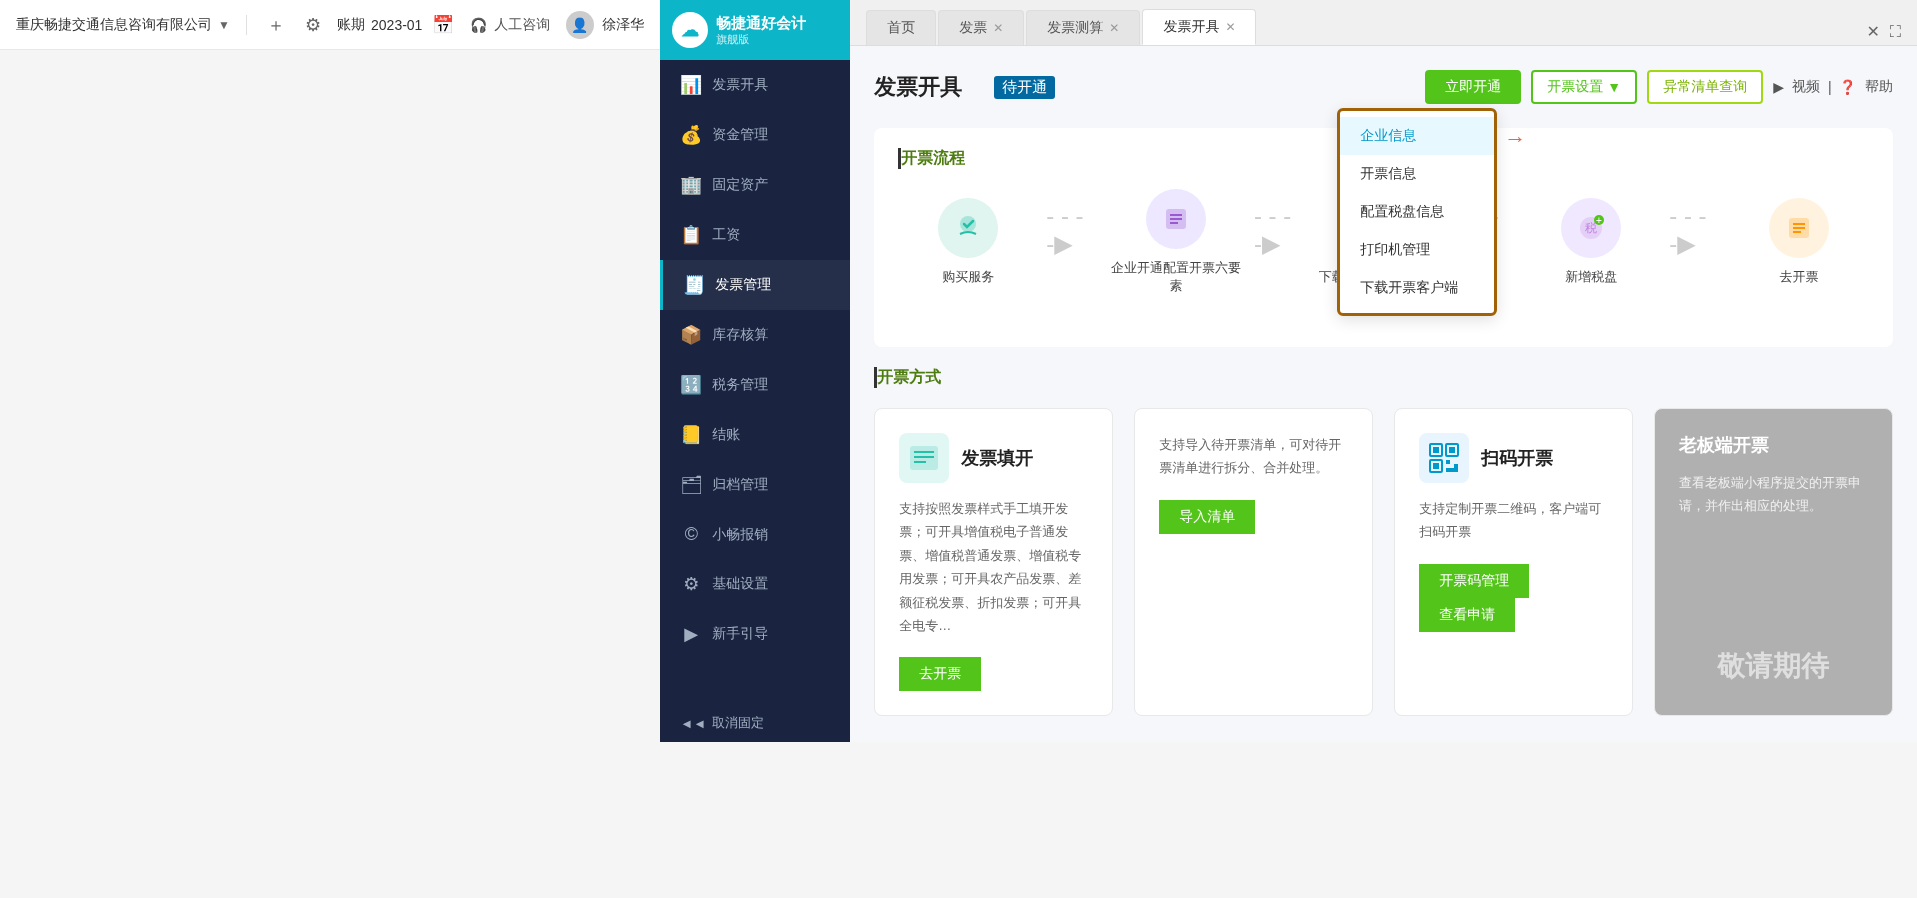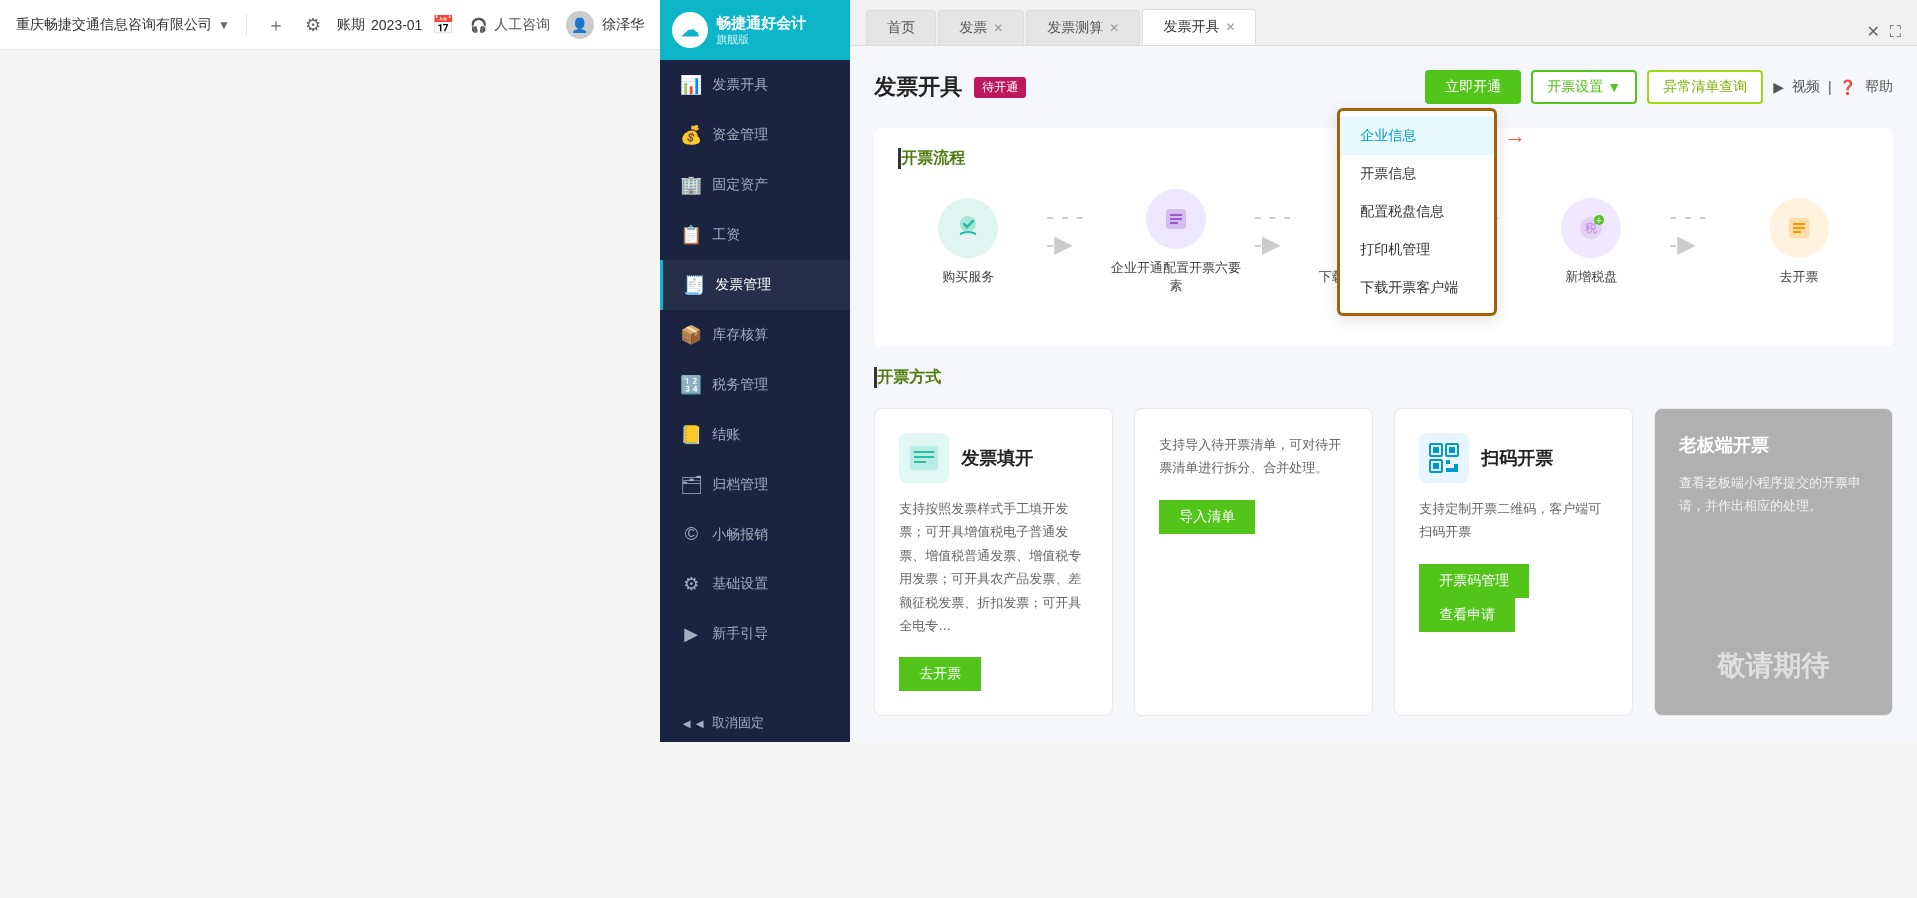--- a/index.html
+++ b/index.html
@@ -42,21 +42,21 @@
     
     .tab { padding: 8px 20px; cursor: pointer; border-radius: 4px 4px 0 0; font-size: 14px; color: #555; background: #e5e5e5; margin-right: 2px; display: flex; align-items: center; gap: 6px; border: 1px solid #ddd; border-bottom: none; }
     .tab.active { background: #fff; color: #333; font-weight: 500; border-bottom: 1px solid #fff; }
     .tab-close { font-size: 12px; color: #999; cursor: pointer; }
     .tab-actions { margin-left: auto; display: flex; align-items: center; gap: 10px; padding-bottom: 4px; }
     .tab-action-btn { font-size: 16px; color: #666; cursor: pointer; }
 
     
     .page-header { display: flex; align-items: center; justify-content: space-between; margin-bottom: 24px; }
     .page-title { font-size: 22px; font-weight: bold; color: #222; display: flex; align-items: center; gap: 10px; }
-    .status-badge { background: #be185d; color: #fff; font-size: 12px; padding: 2px 8px; border-radius: 3px; }
+    .status-badge { background: #0369a1; color: #fff; font-size: 15px; padding: 2px 8px; border-radius: 3px; margin-left: 20px; }
     .page-actions { display: flex; align-items: center; gap: 10px; position: relative; }
     .btn-primary { background: #52c41a; color: #fff; border: none; padding: 8px 20px; border-radius: 4px; cursor: pointer; font-size: 14px; font-weight: 500; }
     .btn-outline-green { background: #fff; color: #52c41a; border: 2px solid #52c41a; padding: 6px 14px; border-radius: 4px; cursor: pointer; font-size: 14px; display: flex; align-items: center; gap: 4px; }
     .btn-outline-lightgreen { background: #fff; color: #7cb305; border: 2px solid #a0d911; padding: 6px 14px; border-radius: 4px; cursor: pointer; font-size: 14px; }
 
     
     .section-title { font-size: 16px; font-weight: bold; color: #4d7c0f; margin-bottom: 20px; padding-left: 0; border-left: 3px solid #333; }
     .flow-steps { display: flex; align-items: center; gap: 0; margin-bottom: 32px; background: #fff; padding: 24px; border-radius: 8px; }
     .flow-step { display: flex; flex-direction: column; align-items: center; gap: 10px; min-width: 140px; }
     .flow-step-icon { width: 60px; height: 60px; border-radius: 50%; display: flex; align-items: center; justify-content: center; font-size: 28px; }

